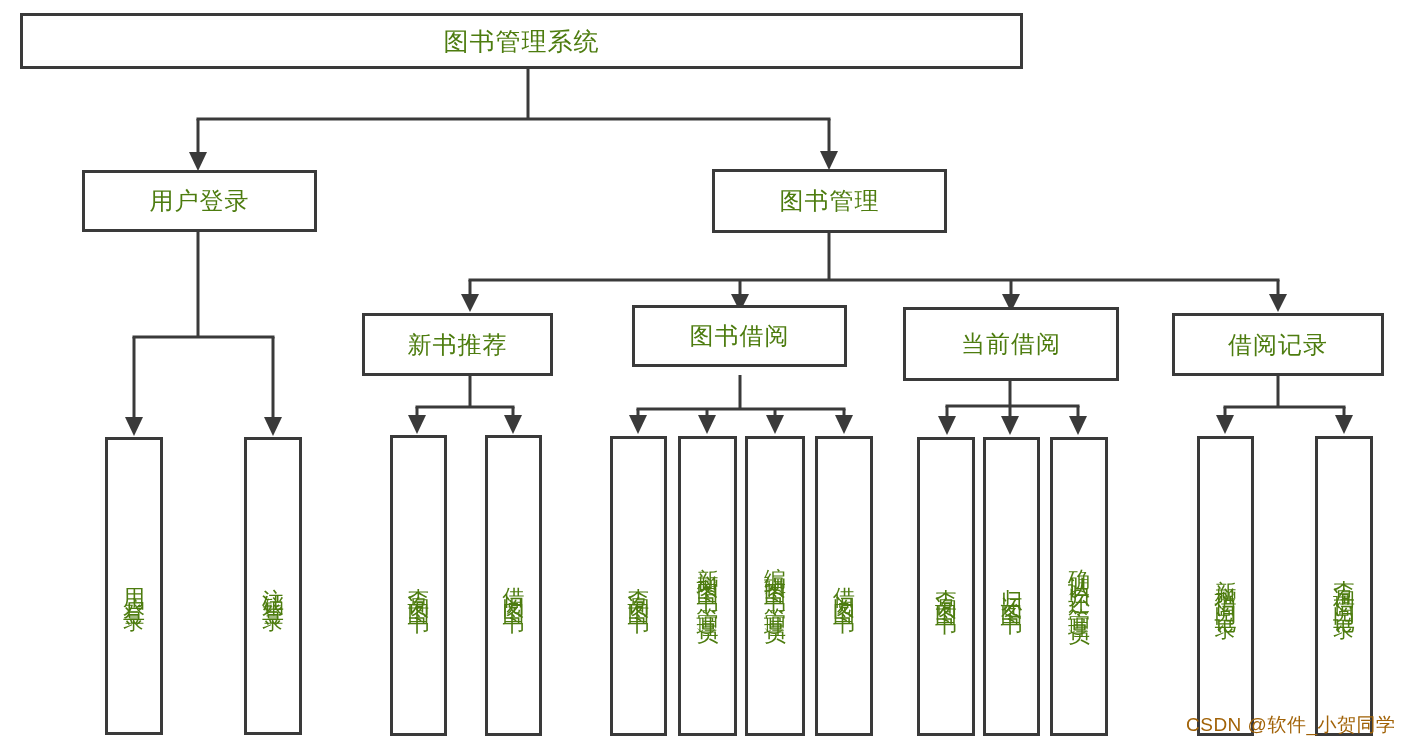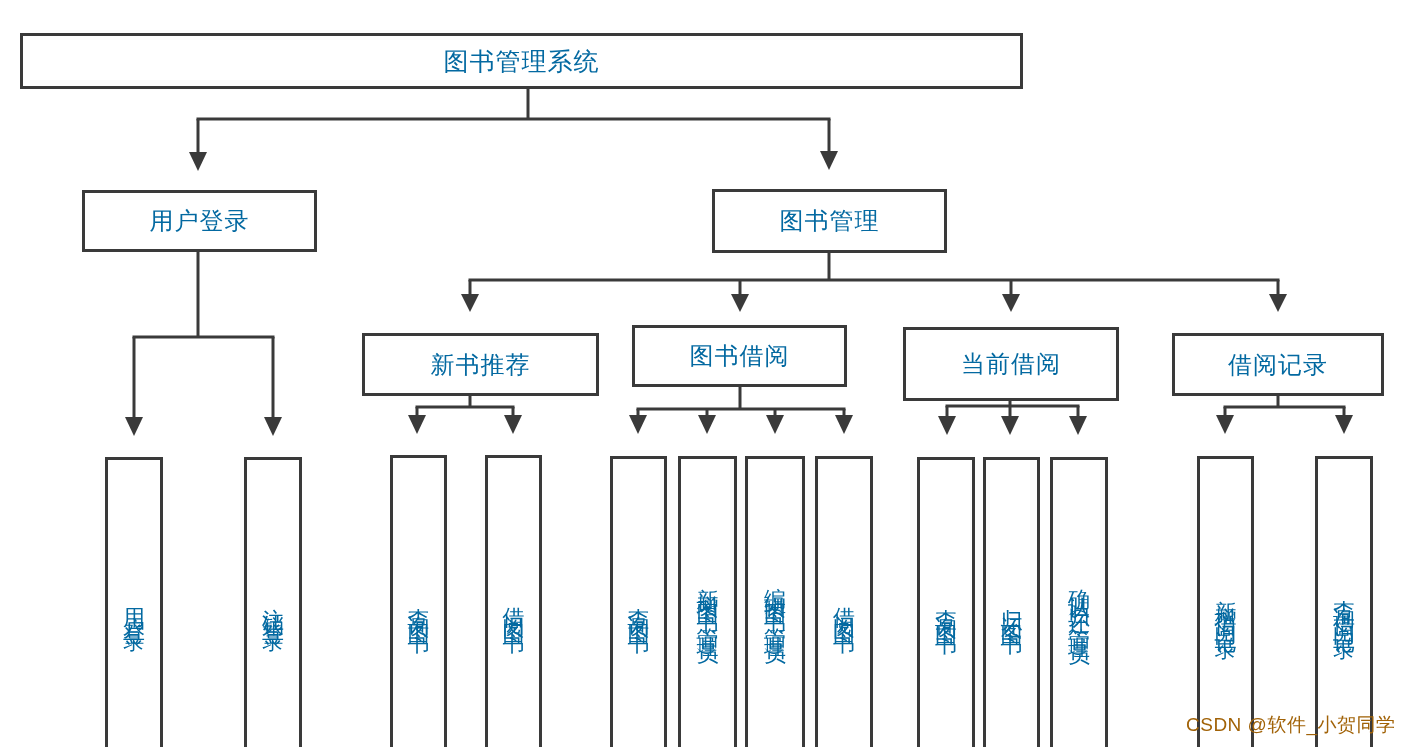--- a/index.html
+++ b/index.html
@@ -23,23 +23,22 @@
     height: 747px;
   }
   .node {
     position: absolute;
     box-sizing: border-box;
     background: #ffffff;
     border: 3px solid #3a3a3a;
     display: flex;
     align-items: center;
     justify-content: center;
-    color: #0369a1;
+    color: #4d7c0f;
     z-index: 2;
-    margin-top: 20px;
   }
   .node.root span { font-size: 25px; letter-spacing: 1px; }
   .node.branch span { font-size: 24px; letter-spacing: 1px; }
   .node.leaf span {
     writing-mode: vertical-rl;
     text-orientation: mixed;
     font-size: 22px;
     letter-spacing: 8px;
     line-height: 1;
   }
@@ -128,21 +127,21 @@
     <span>图书管理系统</span>
   </div>
 
   <div class="node branch" style="left:82px; top:170px; width:235px; height:62px;">
     <span>用户登录</span>
   </div>
   <div class="node branch" style="left:712px; top:169px; width:235px; height:64px;">
     <span>图书管理</span>
   </div>
 
-  <div class="node branch" style="left:362px; top:313px; width:237px; height:63px;font-family:Liberation Mono, monospace;">
+  <div class="node branch" style="left:362px; top:313px; width:191px; height:63px;font-family:Liberation Mono, monospace;">
     <span>新书推荐</span>
   </div>
   <div class="node branch" style="left:632px; top:305px; width:215px; height:62px;">
     <span>图书借阅</span>
   </div>
   <div class="node branch" style="left:903px; top:307px; width:216px; height:74px;font-family:Liberation Mono, monospace;">
     <span>当前借阅</span>
   </div>
   <div class="node branch" style="left:1172px; top:313px; width:212px; height:63px;">
     <span>借阅记录</span>

